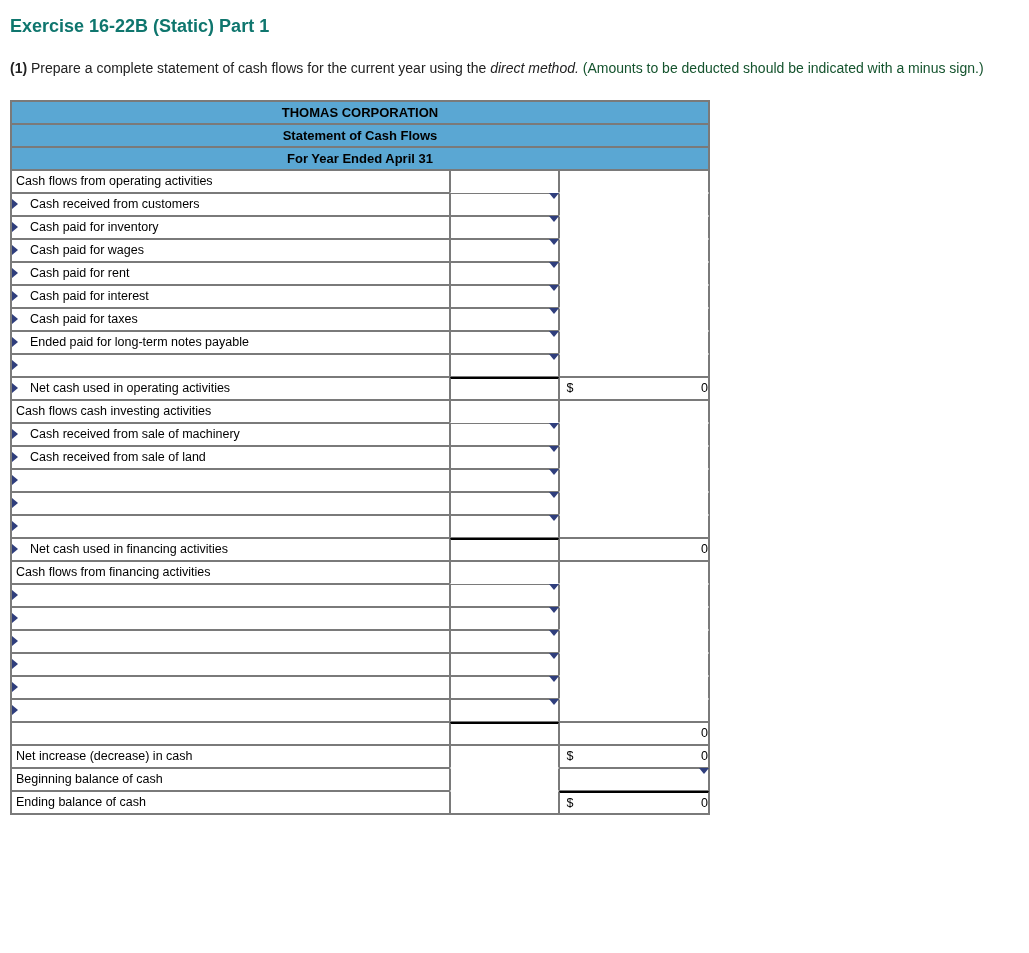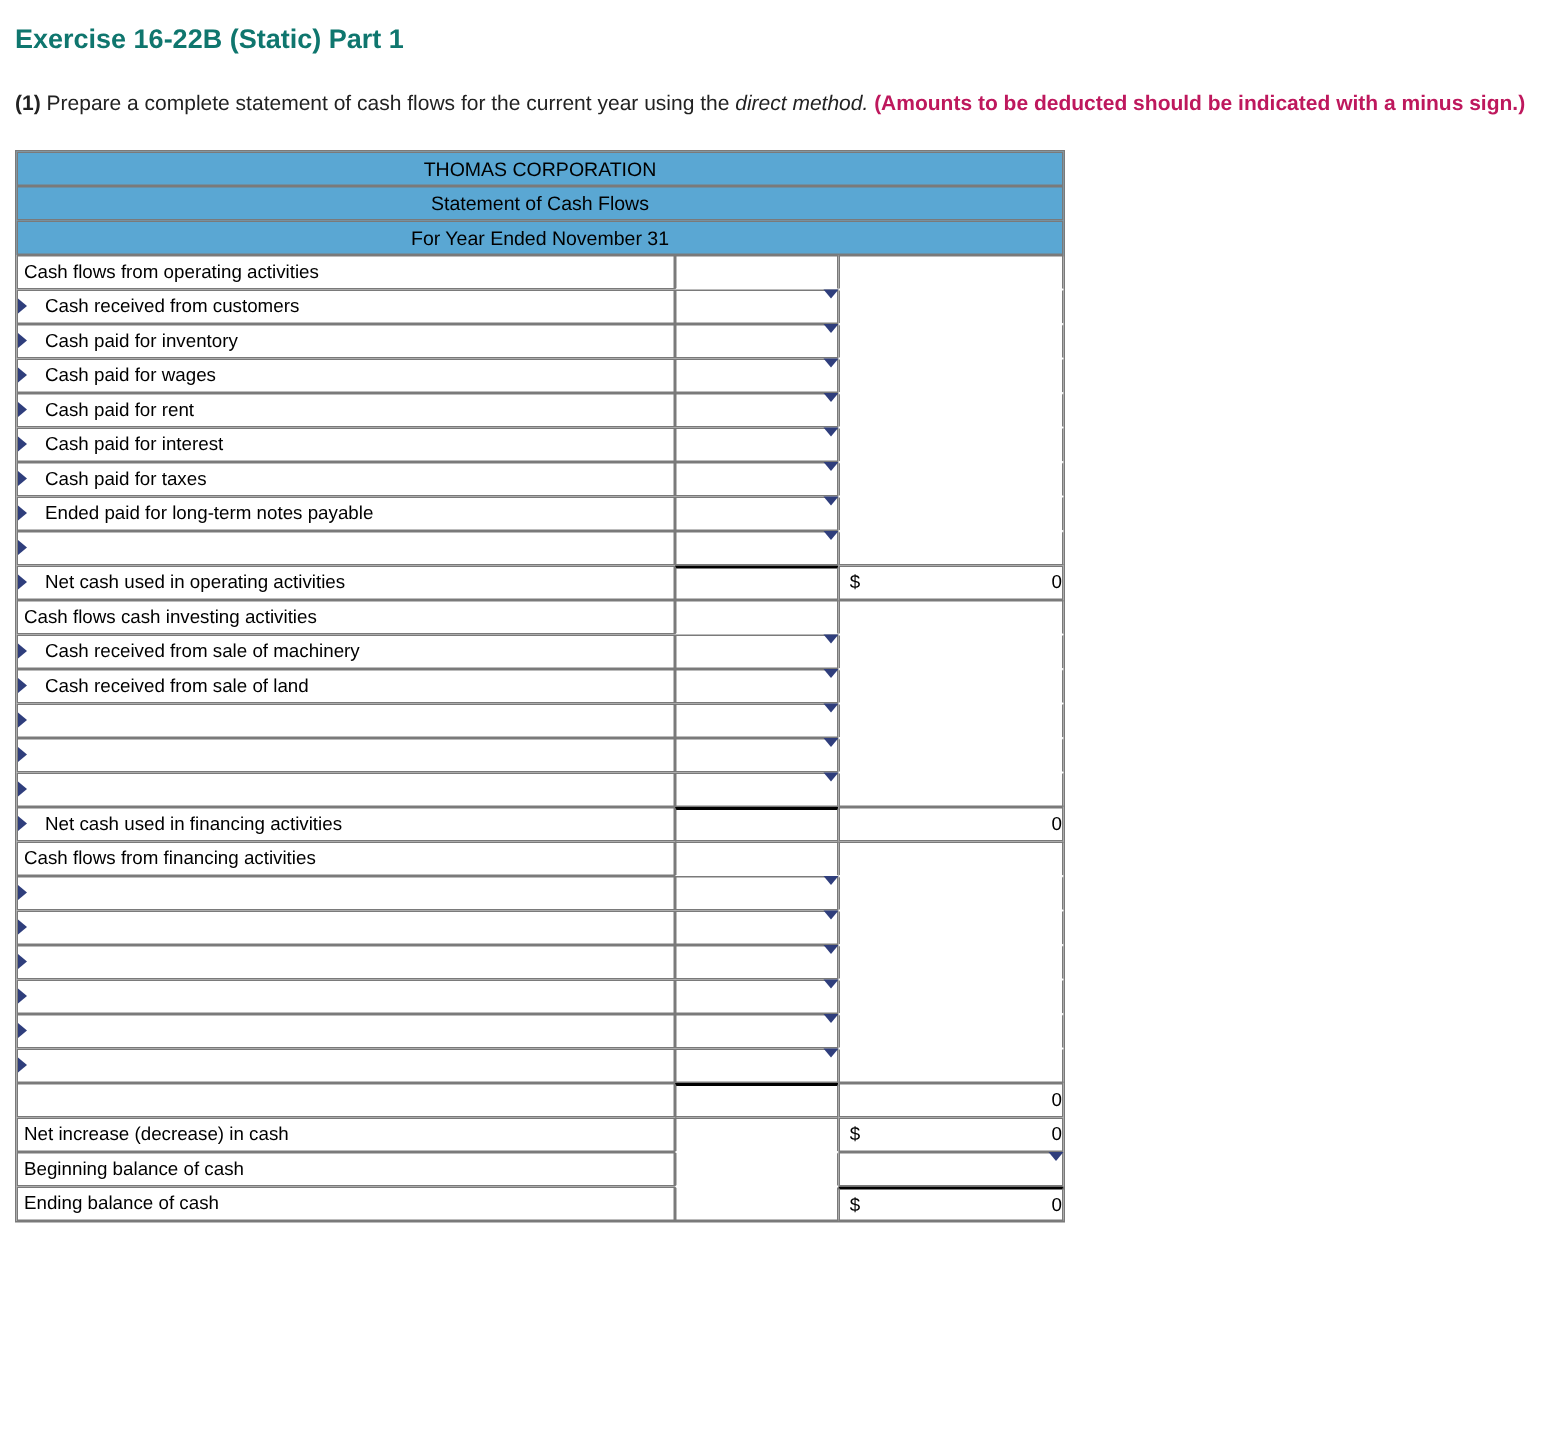--- a/index.html
+++ b/index.html
@@ -20,38 +20,38 @@
     margin: 6px 0 22px 0;
   }
   .instructions {
     font-size: 14px;
     color: #222;
     margin-bottom: 22px;
     line-height: 1.35;
   }
   .instructions .num { font-weight: 700; }
   .instructions em.method { font-style: italic; margin-top: 32px; }
-  .instructions .red { color: #be185d; font-weight: 700; }
+  .instructions .red { color: #14532d; font-weight: 400; }
   table.wks {
     border-collapse: separate;
     border-spacing: 0;
     border: 1px solid #7a7a7a;
     width: 700px;
   }
   table.wks td {
     border: 1px solid #7a7a7a;
     height: 23px;
     padding: 0;
     vertical-align: middle;
     background: #fff;
   }
   table.wks td.hdr {
     background: #5aa7d3;
     color: #000;
-    font-weight: 400;
+    font-weight: 700;
     text-align: center;
     padding: 3px 4px;
   }
   table.wks td.label-0 { padding-left: 4px; font-size: 12.5px; }
   table.wks td.label-1 { padding-left: 18px; font-size: 12.5px; position: relative; }
   table.wks td.label-1.pick::before,
   table.wks td.label-0.pick::before {
     content: "";
     position: absolute;
     left: 0; top: 0; bottom: 0;
@@ -110,21 +110,21 @@
   </colgroup>
 
   <tbody>
       <tr>
         <td class="hdr" colspan="3">THOMAS CORPORATION</td>
       </tr>
   <tr>
         <td class="hdr" colspan="3">Statement of Cash Flows</td>
       </tr>
   <tr>
-        <td class="hdr" colspan="3">For Year Ended November 31</td>
+        <td class="hdr" colspan="3">For Year Ended April 31</td>
       </tr>
 
   <tr>
     <td class="label-0">Cash flows from operating activities</td>
     <td class="num-cell nb-bottom"></td>
     <td class="num-cell nb-bottom"></td>
   </tr>
   <tr>
     <td class="label-1 pick">Cash received from customers</td>
     <td class="num-cell pick"></td>

